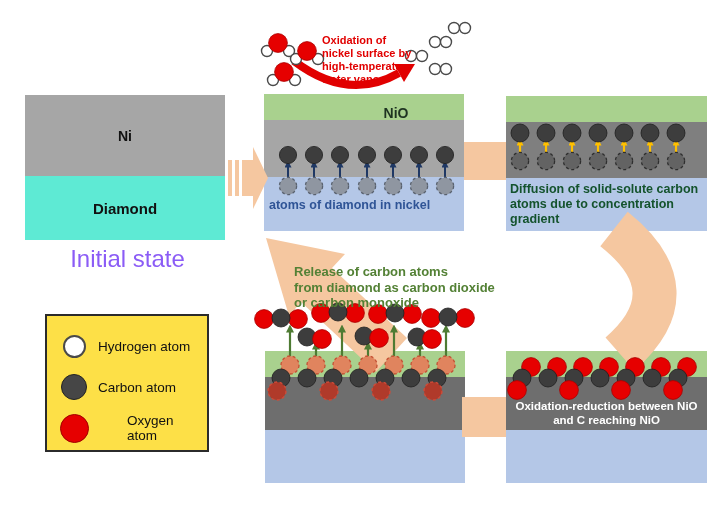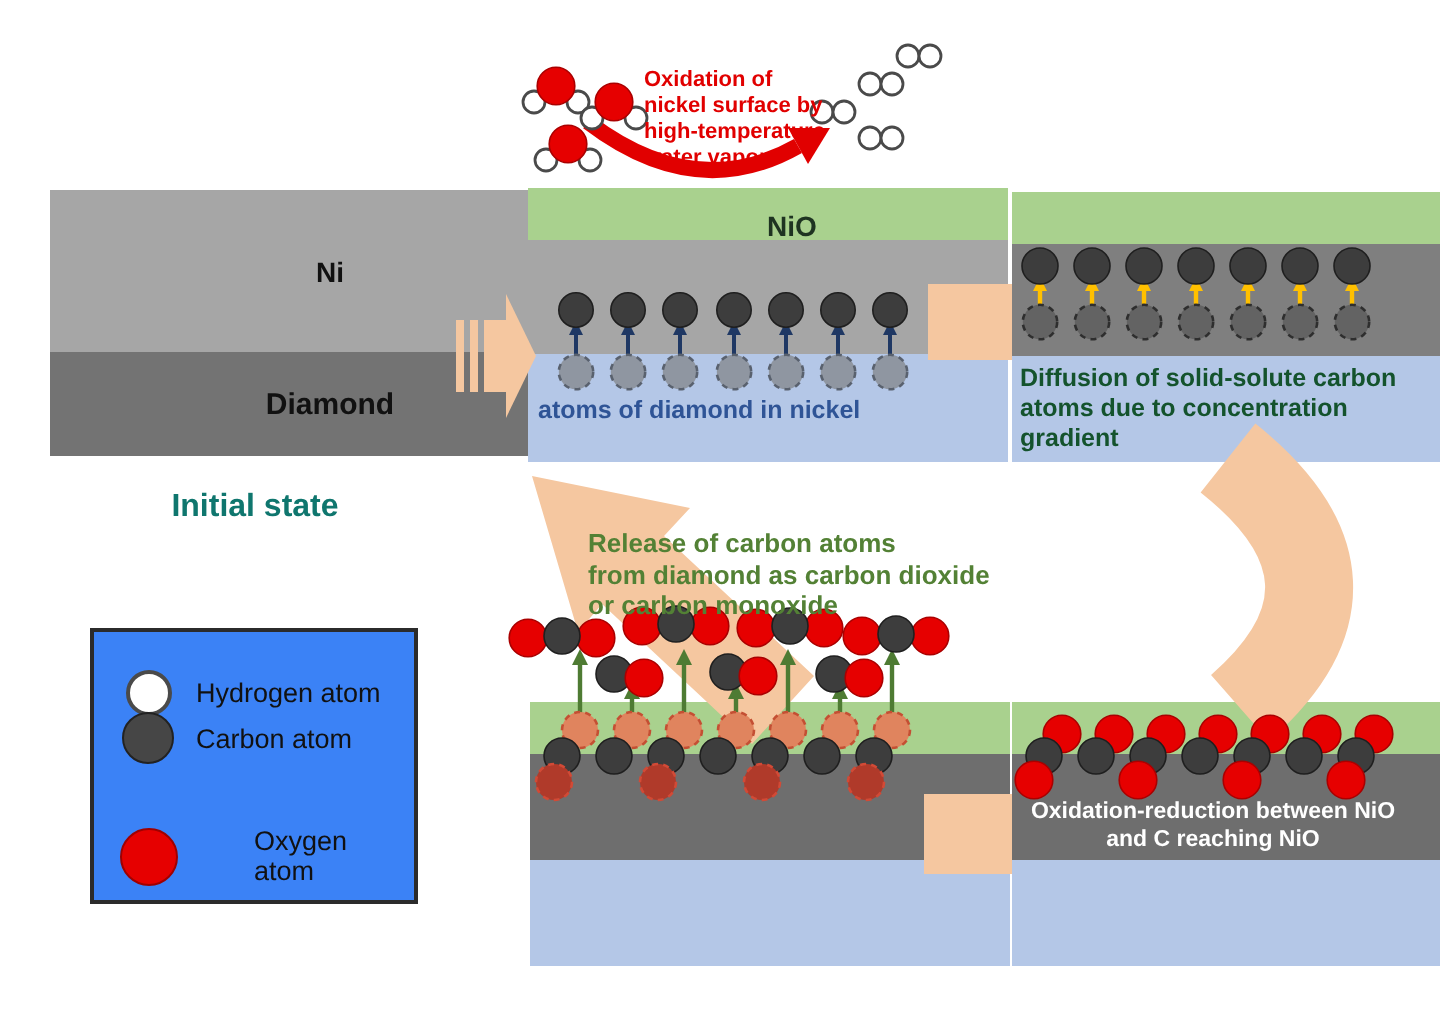--- a/index.html
+++ b/index.html
@@ -1,45 +1,45 @@
 <!DOCTYPE html>
 <html><head>
 <meta charset="utf-8">
 <style>
   html,body{margin:0;padding:0;background:#fff;}
   .canvas{position:relative;width:720px;height:512px;background:#ffffff;
           font-family:"Liberation Sans",sans-serif;overflow:hidden;}
-  .layer{position:absolute;display:flex;align-items:center;justify-content:center;padding-left:40px;}
+  .layer{position:absolute;display:flex;align-items:center;justify-content:center;}
   .overlay{position:absolute;left:0;top:0;pointer-events:none;}
   .cap{position:absolute;font-weight:bold;}
   .cap div{white-space:nowrap;}
-  .stage-label{position:absolute;font-weight:bold;font-size:16px;color:#0f766e;
+  .stage-label{position:absolute;font-weight:normal;font-size:24px;color:#8b5cf6;
                text-align:center;letter-spacing:0px;}
   .ni-label{font-weight:bold;font-size:14px;color:#111;}
   .diamond-label{font-weight:bold;font-size:15px;color:#111;}
   .nio-label{position:absolute;font-weight:bold;font-size:14px;color:#1e3321;
              text-align:center;margin-left:32px;}
   .legend-box{position:absolute;left:45px;top:314px;width:164px;height:138px;
-              background:#3b82f6;border:2px solid #2b2b2b;box-sizing:border-box;}
+              background:#fde047;border:2px solid #2b2b2b;box-sizing:border-box;}
   .legend-row{position:absolute;left:16px;height:30px;display:flex;align-items:center;}
   .legend-row .dot{border-radius:50%;flex:0 0 auto;}
   .dot-h{width:19px;height:19px;background:#ffffff;border:2px solid #4a4a4a;margin-right:12px;}
   .dot-c{width:24px;height:24px;background:#464646;border:1px solid #222;margin-left:-2px;margin-right:11px;}
   .dot-o{width:27px;height:27px;background:#e60000;border:1px solid #a00000;margin-left:-3px;margin-right:10px;}
   .legend-row .lbl{font-size:13.5px;color:#111;}
 </style>
 </head>
 <body>
 
 <div class="canvas">
 
   <div class="layer" style="left:25px;top:95px;width:200px;height:81px;background:#a6a6a6;">
     <span class="ni-label">Ni</span>
   </div>
-  <div class="layer" style="left:25px;top:176px;width:200px;height:52px;background:#737373;">
+  <div class="layer" style="left:25px;top:176px;width:200px;height:64px;background:#5eead4;">
     <span class="diamond-label">Diamond</span>
   </div>
 
   <div class="layer" style="left:264px;top:94px;width:200px;height:26px;background:#a9d18e;"></div>
   <div class="nio-label" style="left:264px;top:105px;width:200px;">NiO</div>
   <div class="layer" style="left:264px;top:120px;width:200px;height:57px;background:#a6a6a6;"></div>
   <div class="layer" style="left:264px;top:177px;width:200px;height:54px;background:#b4c7e7;"></div>
 
   <div class="layer" style="left:506px;top:96px;width:201px;height:26px;background:#a9d18e;"></div>
   <div class="layer" style="left:506px;top:122px;width:201px;height:56px;background:#7f7f7f;"></div>
@@ -307,21 +307,21 @@
     <div>and C reaching NiO</div>
   </div>
 
   <div class="stage-label" style="left:55px;top:245px;width:145px;">Initial state</div>
 
   <div class="legend-box">
     <div class="legend-row" style="top:15px;">
       <div class="dot dot-h"></div>
       <span class="lbl">Hydrogen atom</span>
     </div>
-    <div class="legend-row" style="top:38px;">
+    <div class="legend-row" style="top:56px;">
       <div class="dot dot-c"></div>
       <span class="lbl">Carbon atom</span>
     </div>
     <div class="legend-row" style="top:97px;gap:28px;">
       <div class="dot dot-o"></div>
       <span class="lbl">Oxygen atom</span>
     </div>
   </div>
 
 </div>

